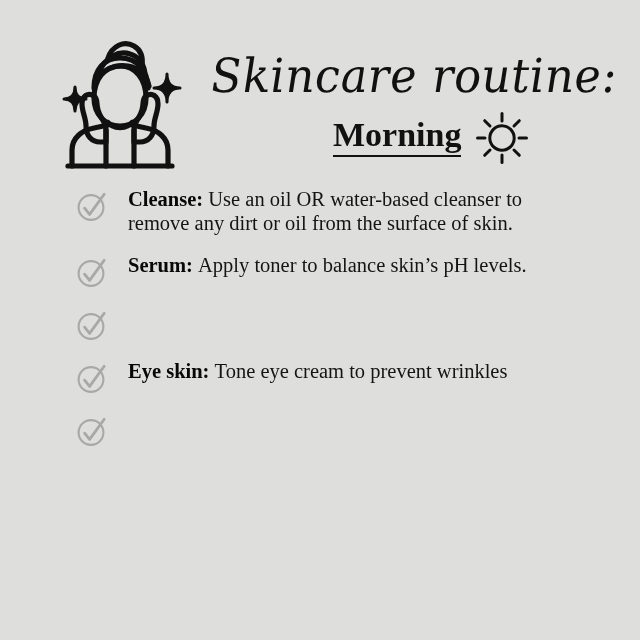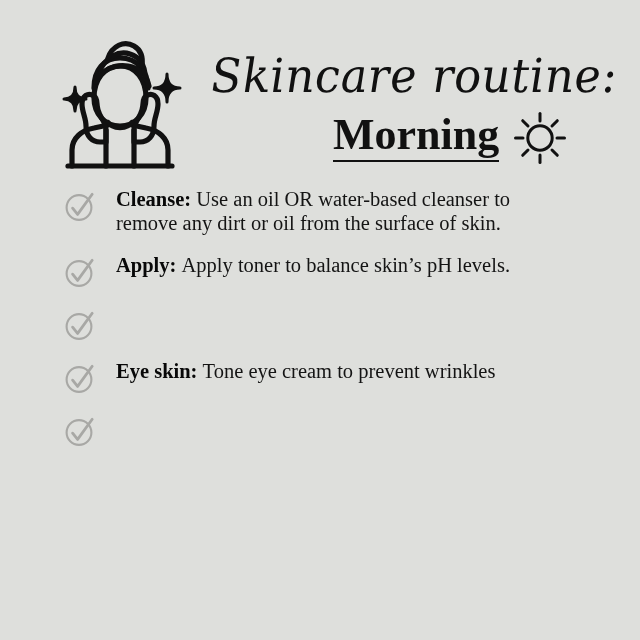--- a/index.html
+++ b/index.html
@@ -68,41 +68,41 @@
     position: absolute;
     left: 128px;
     top: 63px;
     display: flex;
     align-items: center;
     gap: 14px;
   }
 
   #subtitle-text {
     font-family: "Liberation Serif", serif;
-    font-size: 44px;
+    font-size: 34px;
     font-weight: 700;
     color: #111111;
     line-height: 1;
     padding-bottom: 3px;
     border-bottom: 2.5px solid #111111;
     white-space: nowrap;
   }
 
   #sun-icon {
     width: 54px;
     height: 54px;
     display: block;
     flex: 0 0 auto;
     margin-top: 2px;
   }
 
   
   #steps-list {
     position: absolute;
-    left: 0;
+    left: 12px;
     top: 188px;
     width: 557px;
   }
 
   .step-row {
     display: flex;
     align-items: flex-start;
     padding: 0 24px 0 64px;
     margin-bottom: 13px;
   }
@@ -219,21 +219,21 @@
     </div>
 
     <div class="step-row gap-large">
       <span>
         <svg class="check-icon" viewBox="0 0 32 32" fill="none" stroke="#a8a8a5" stroke-width="2.1" stroke-linecap="round" stroke-linejoin="round">
           <circle cx="15" cy="17.5" r="12.4"></circle>
           <path d="M8.6 18.2 L13.6 24.4 L28.2 4.3" stroke-width="2.8"></path>
         </svg>
       </span>
       <div class="step-text">
-        <span class="step-label">Apply: </span>
+        <span class="step-label">Serum: </span>
         <span class="step-desc">Apply toner to balance skin’s pH levels.</span>
       </div>
     </div>
 
     <div class="step-row gap-large">
       <span>
         <svg class="check-icon" viewBox="0 0 32 32" fill="none" stroke="#a8a8a5" stroke-width="2.1" stroke-linecap="round" stroke-linejoin="round">
           <circle cx="15" cy="17.5" r="12.4"></circle>
           <path d="M8.6 18.2 L13.6 24.4 L28.2 4.3" stroke-width="2.8"></path>
         </svg>

